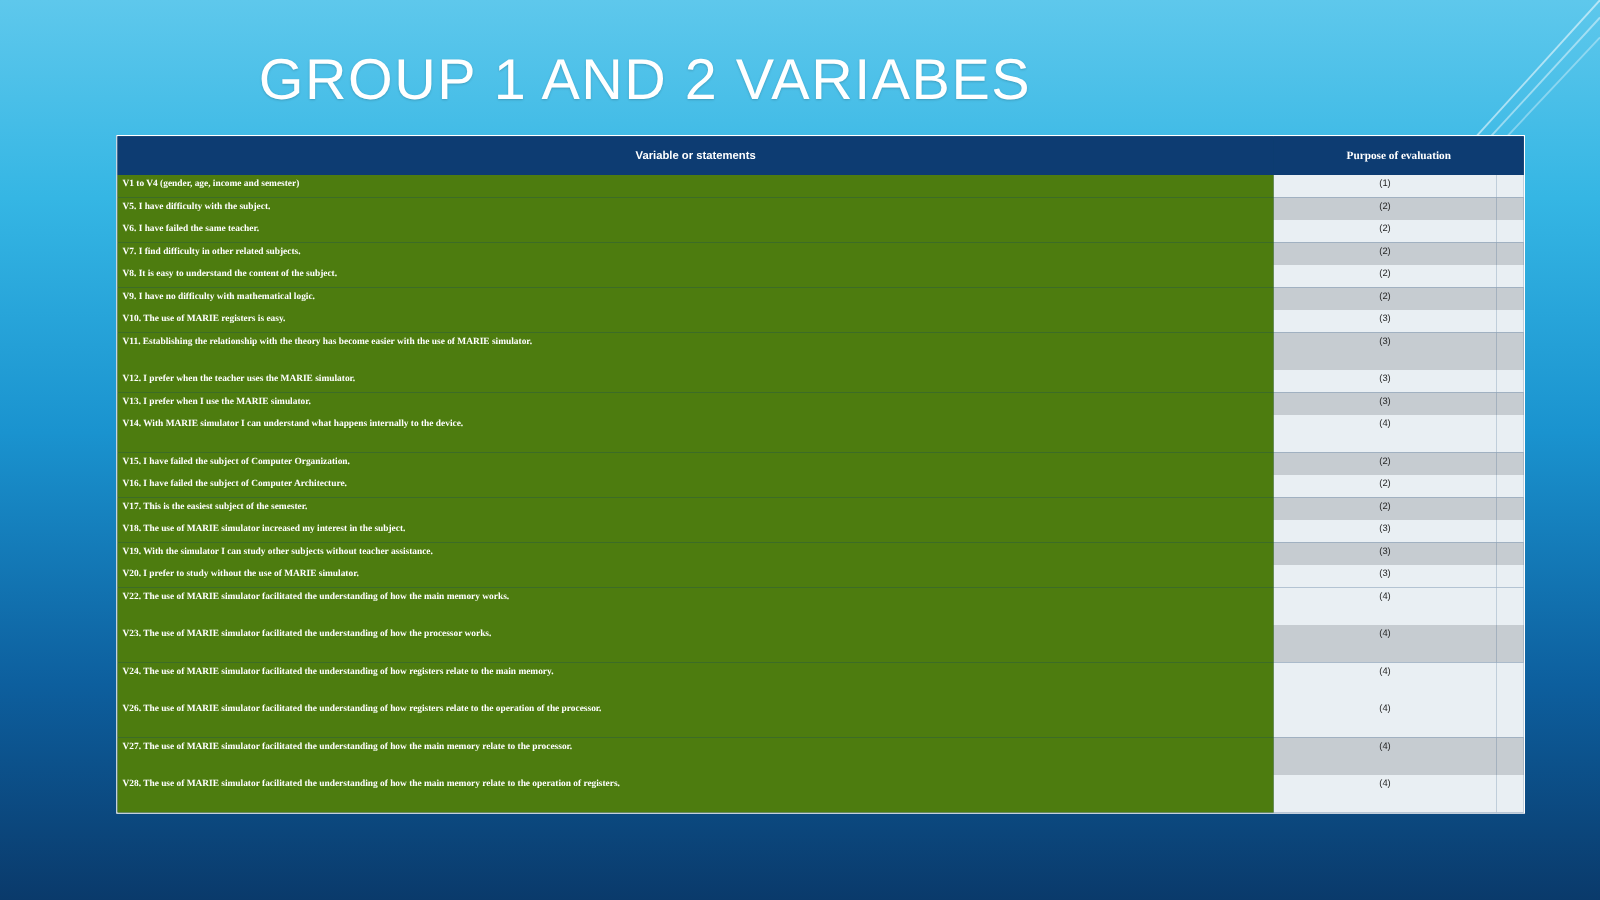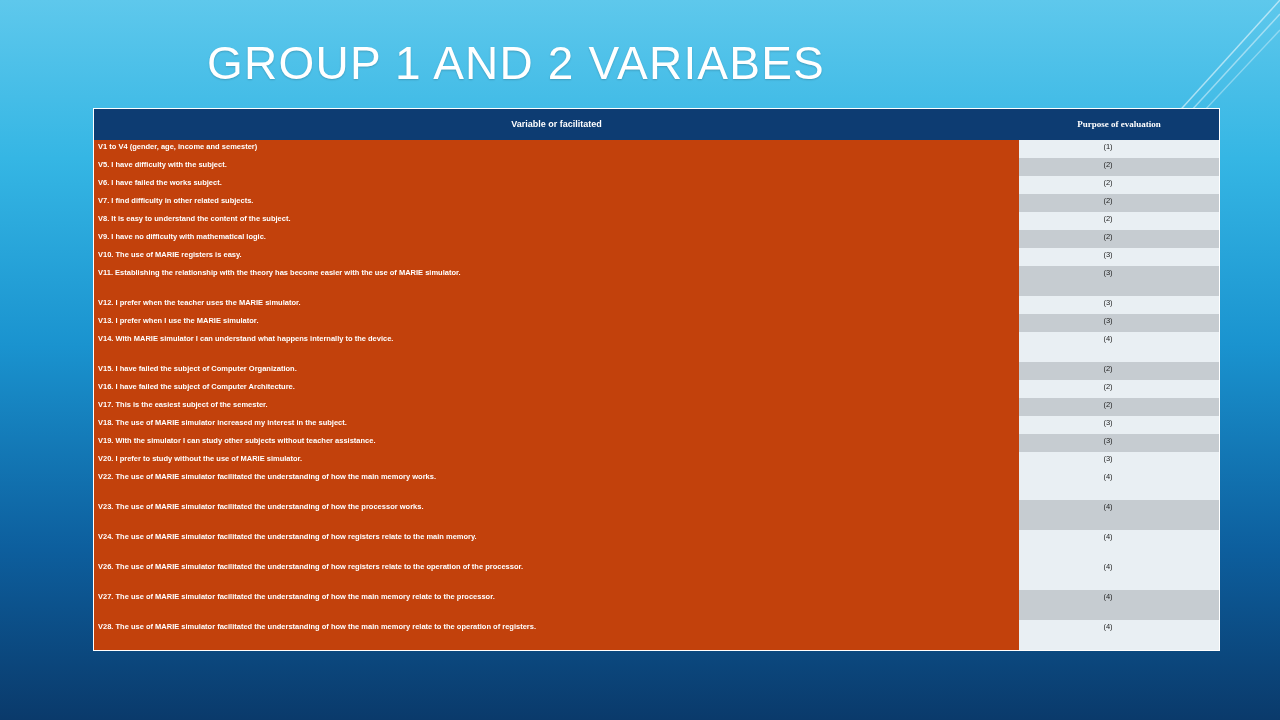--- a/index.html
+++ b/index.html
@@ -72,26 +72,27 @@
   .hdr-sep { border-left: 1px solid #ffffff; font-family: Liberation Serif, serif; }
 
   table.vtable td {
     font-size: 7.5px;
     line-height: 1.25;
     padding: 2px 4px 2px 4px;
     vertical-align: top;
     border: none;
   }
   td.stmt {
-    background: #c2410c;
+    background: #4d7c0f;
     color: #ffffff;
     font-weight: bold;
     border-bottom: 1px solid #ffffff;
     border-right: 1px solid #ffffff;
     padding-left: 5px;
+    font-family: Liberation Serif, serif;
   }
   td.purpose {
     color: #222222;
     text-align: center;
     font-size: 7.5px;
     border-bottom: 1px solid #ffffff;
     border-right: 1px solid #ffffff;
     padding-top: 2px;
   }
   td.trail {
@@ -121,37 +122,37 @@
 
   <div class="table-wrap">
     <table class="vtable">
       <colgroup>
         <col class="c1">
           <col class="c2">
           <col class="c3">
       </colgroup>
       <thead>
         <tr class="hdr-row">
-          <th>Variable or facilitated</th>
+          <th>Variable or statements</th>
           <th class="hdr-sep" colspan="2">Purpose of evaluation</th>
         </tr>
       </thead>
       <tbody>
           <tr class="band-a h1">
             <td class="stmt">V1 to V4 (gender, age, income and semester)</td>
             <td class="purpose">(1)</td>
             <td class="trail"></td>
           </tr>
           <tr class="band-b h1">
             <td class="stmt">V5. I have difficulty with the subject.</td>
             <td class="purpose">(2)</td>
             <td class="trail"></td>
           </tr>
           <tr class="band-a h1">
-            <td class="stmt">V6. I have failed the works subject.</td>
+            <td class="stmt">V6. I have failed the same teacher.</td>
             <td class="purpose">(2)</td>
             <td class="trail"></td>
           </tr>
           <tr class="band-b h1">
             <td class="stmt">V7. I find difficulty in other related subjects.</td>
             <td class="purpose">(2)</td>
             <td class="trail"></td>
           </tr>
           <tr class="band-a h1">
             <td class="stmt">V8. It is easy to understand the content of the subject.</td>

